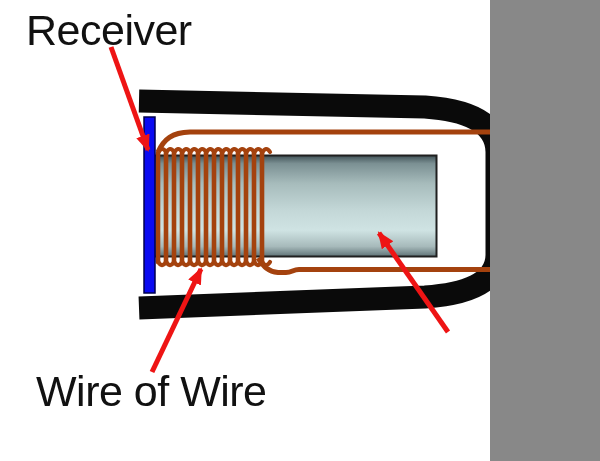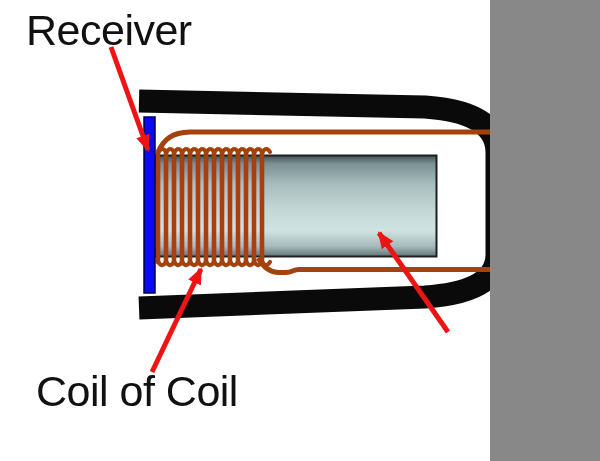--- a/index.html
+++ b/index.html
@@ -108,16 +108,16 @@
     <g>
       <line x1="152" y1="372" x2="201" y2="269" stroke="#ee1414" stroke-width="5" marker-end="url(#arrowHead)"></line>
     </g>
     <g>
       <line x1="448" y1="332" x2="379" y2="233" stroke="#ee1414" stroke-width="5" marker-end="url(#arrowHead)"></line>
     </g>
   </svg>
 
   <div class="label" id="receiver-label">Receiver</div>
 
-  <div class="label" id="coil-label">Coil of Coil</div>
+  <div class="label" id="coil-label">Wire of Wire</div>
 
 
 </div>
 
 </body></html>

